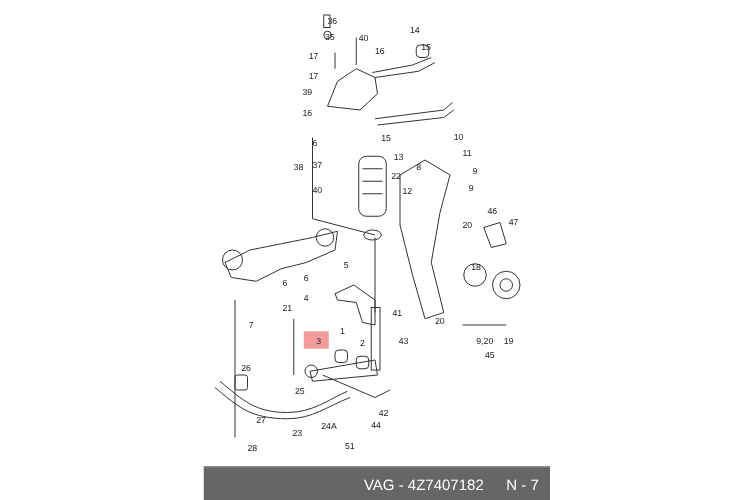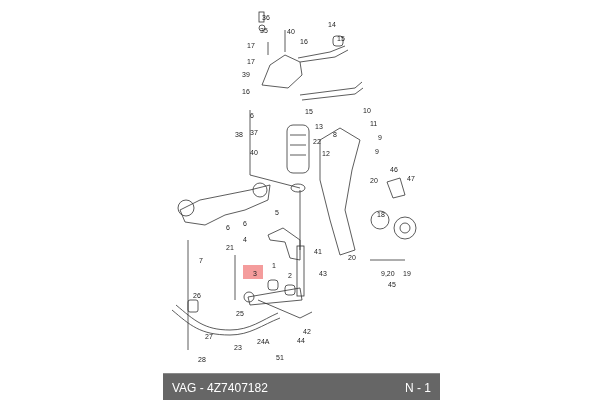--- a/index.html
+++ b/index.html
@@ -1,20 +1,20 @@
 <!DOCTYPE html>
 <html><head>
 <meta charset="utf-8">
 <style>
   html, body { margin:0; padding:0; }
   body { width:600px; height:400px; background:#ffffff; position:relative; overflow:hidden; font-family:"Liberation Sans", sans-serif; }
   #diagram { position:absolute; left:0; top:0; width:600px; height:372px; }
   .lbl { position:absolute; font-size:7px; color:#222; font-family:"Liberation Sans", sans-serif; line-height:1; }
   .hl { position:absolute; left:243px; top:265px; width:20px; height:14px; background:#f28b8b; opacity:0.85; }
-  #footer { position:absolute; left:163px; top:373px; width:277px; height:27px; background:#666666; border-top:1px solid #8a8a8a; display:flex; align-items:center; justify-content:space-between; color:#ffffff; font-size:12px; }
+  #footer { position:absolute; left:163px; top:373px; width:277px; height:27px; background:#666666; border-top:1px solid #8a8a8a; display:flex; align-items:center; justify-content:flex-end; color:#ffffff; font-size:12px; }
   #footer span { margin:0 9px; }
 </style>
 </head>
 <body>
 
 <div id="diagram">
   <div class="hl"></div>
   <svg width="600" height="372" viewBox="0 0 600 372" style="position:absolute;left:0;top:0" fill="none" stroke="#333" stroke-width="0.8">
 
     <path d="M262 85 L270 65 L285 55 L300 62 L302 75 L288 88 Z"></path>
@@ -112,14 +112,14 @@
   <span class="lbl" style="left:205px;top:333px">27</span>
   <span class="lbl" style="left:234px;top:344px">23</span>
   <span class="lbl" style="left:257px;top:338px">24A</span>
   <span class="lbl" style="left:297px;top:337px">44</span>
   <span class="lbl" style="left:198px;top:356px">28</span>
   <span class="lbl" style="left:276px;top:354px">51</span>
 </div>
 
 <div id="footer">
   <span>VAG - 4Z7407182</span>
-  <span>N - 1</span>
+  <span>N - 7</span>
 </div>
 
 </body></html>

